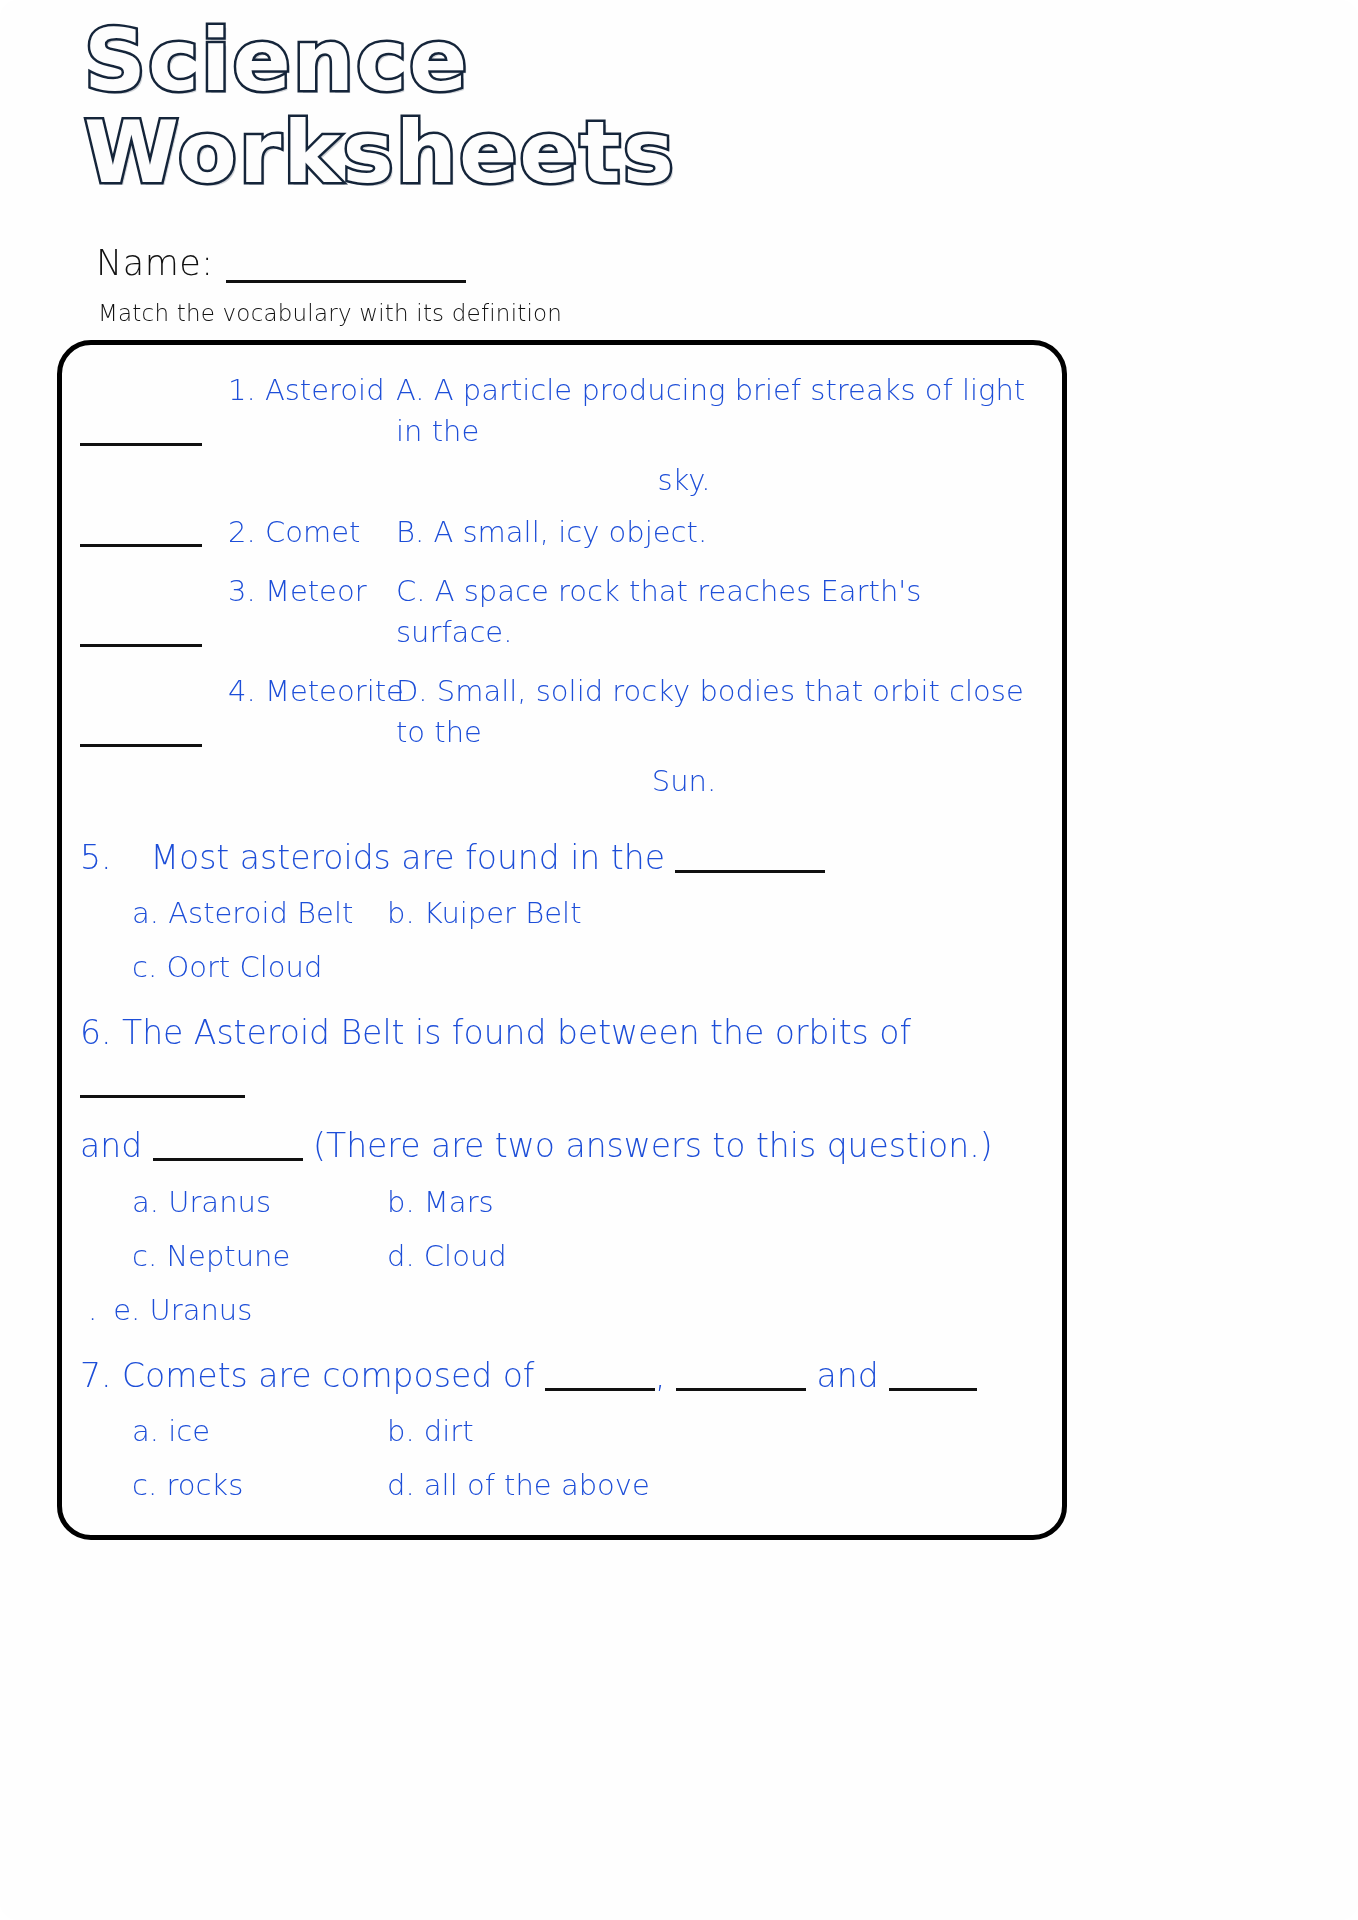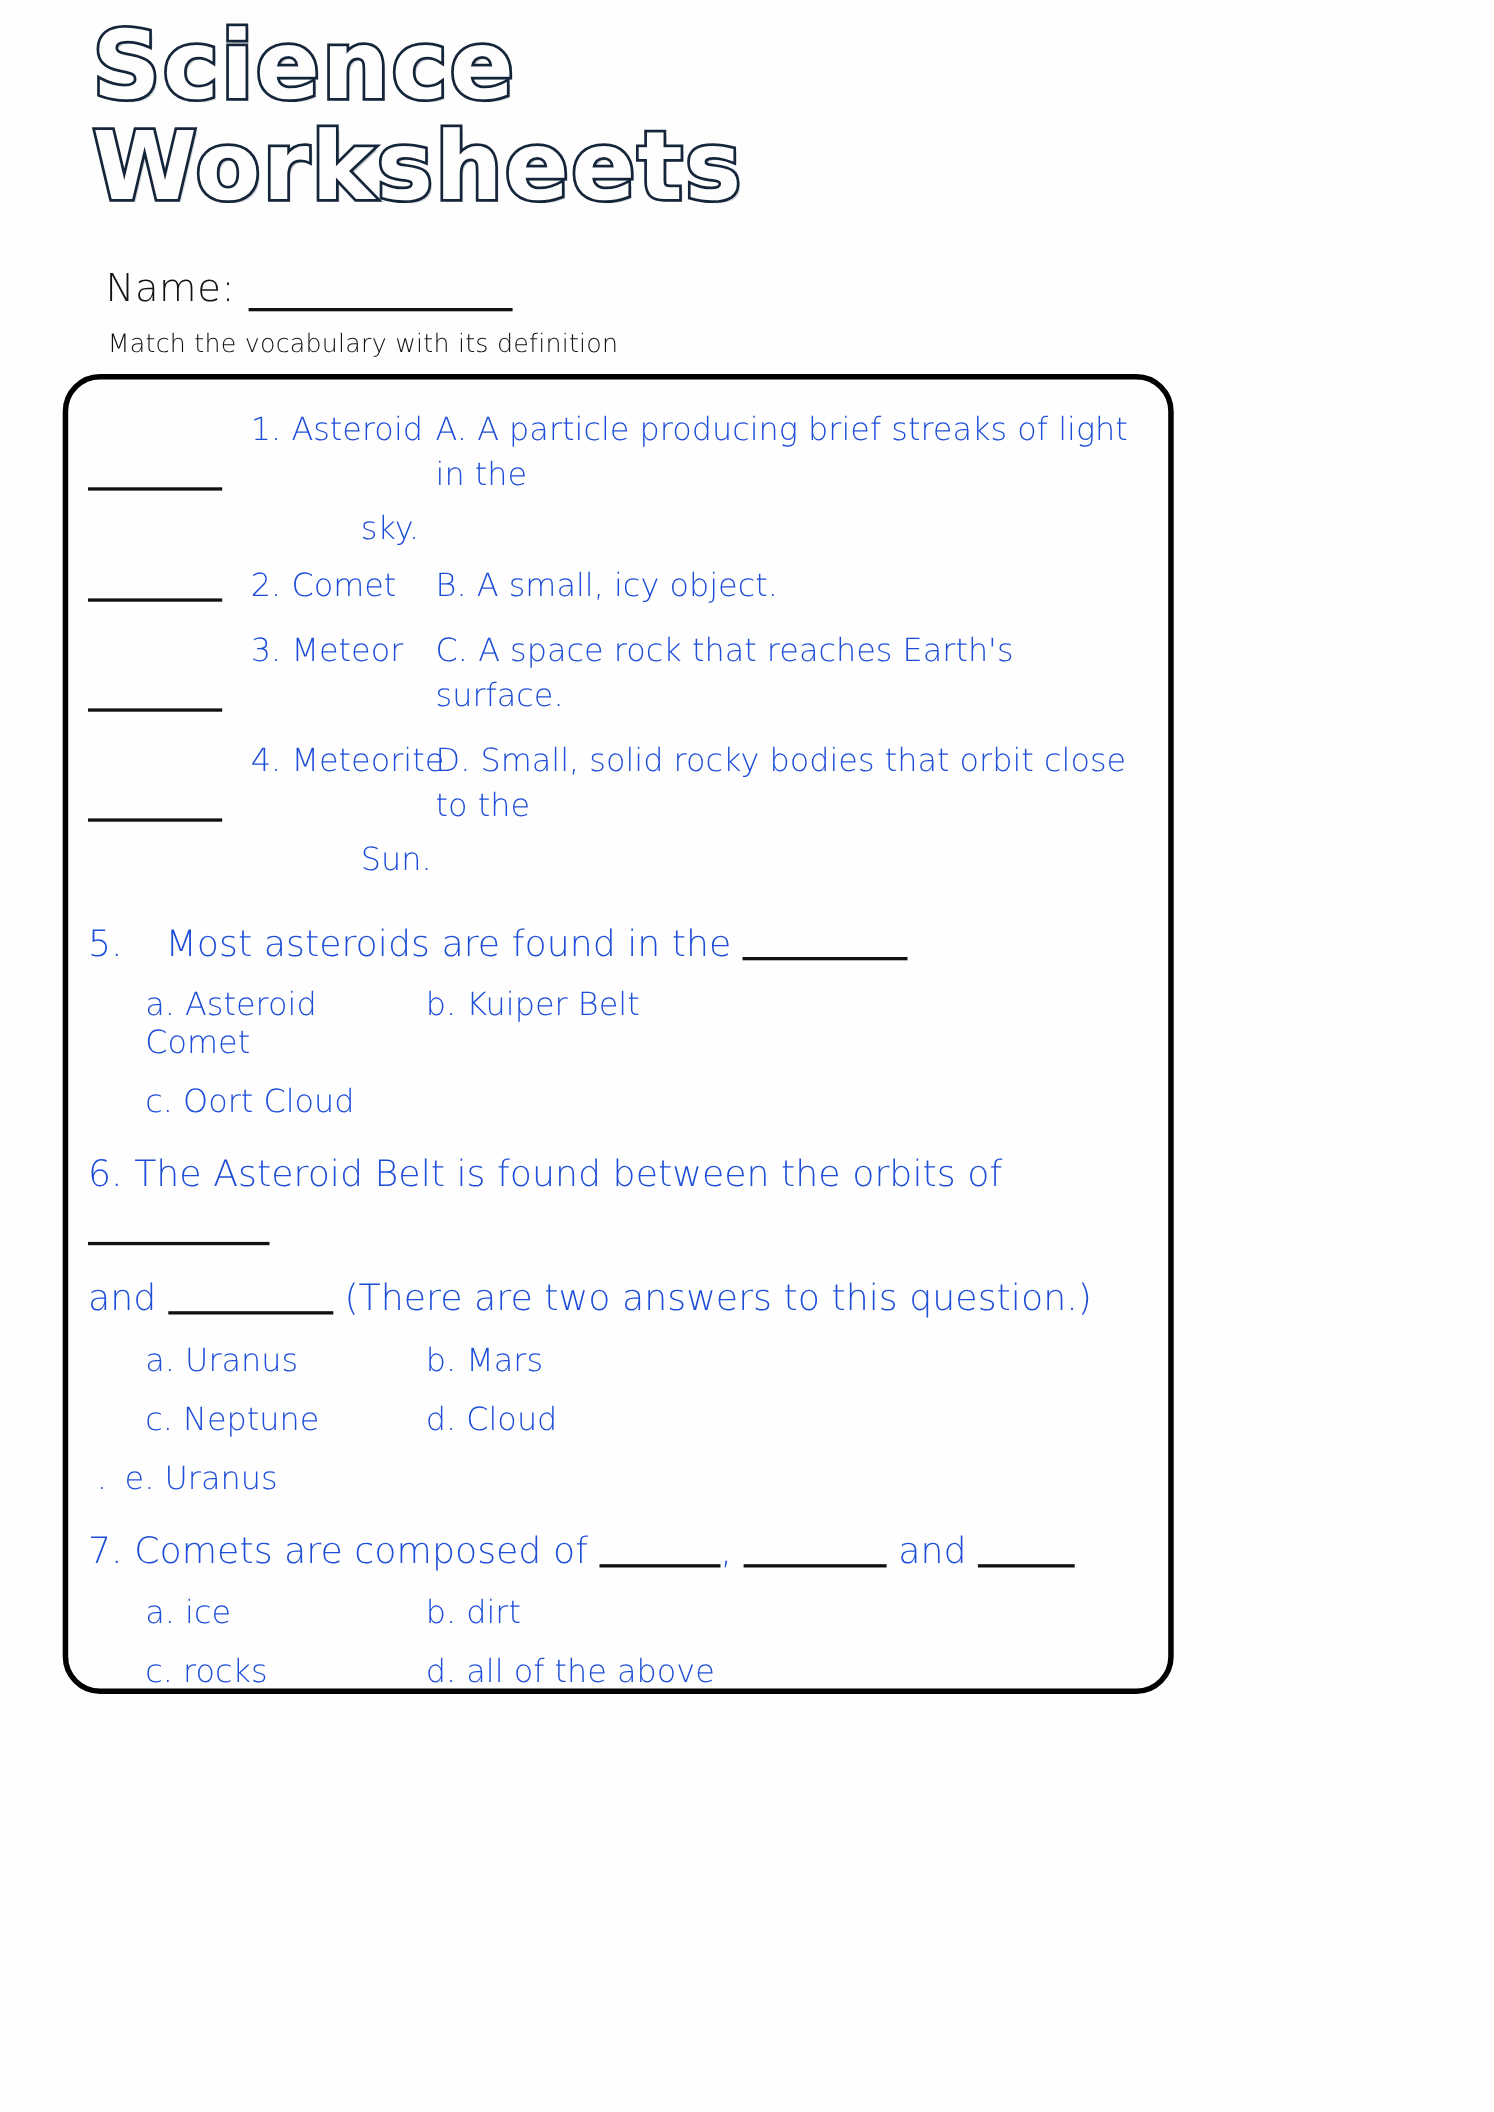--- a/index.html
+++ b/index.html
@@ -124,20 +124,21 @@
   }
   .match-def {
     flex: 1 1 auto;
     font-size: 29px;
     line-height: 1.42;
   }
   .cont-line {
     margin: 0 0 10px 248px;
     font-size: 29px;
     line-height: 1.42;
+    text-align: center;
   }
 
   
   .q {
     margin-top: 18px;
     font-size: 33px;
     line-height: 1.5;
   }
 
   .blank-inline {
@@ -223,21 +224,21 @@
     </div>
 
     <div class="q q5">
       <span>5.</span>
       <span style="display:inline-block;width:18px;"></span>
       <span>Most asteroids are found in the</span>
       <span class="blank-inline bi-lg"></span>
     </div>
     <div class="opts">
       <div class="opt-row">
-        <span class="opt-a">a. Asteroid Comet</span>
+        <span class="opt-a">a. Asteroid Belt</span>
         <span class="opt-b">b. Kuiper Belt</span>
       </div>
       <div class="opt-row">
         <span class="opt-a">c. Oort Cloud</span>
         <span class="opt-b"></span>
       </div>
     </div>
 
     <div class="q q6">
       <span>6. The Asteroid Belt is found between the orbits of</span>

